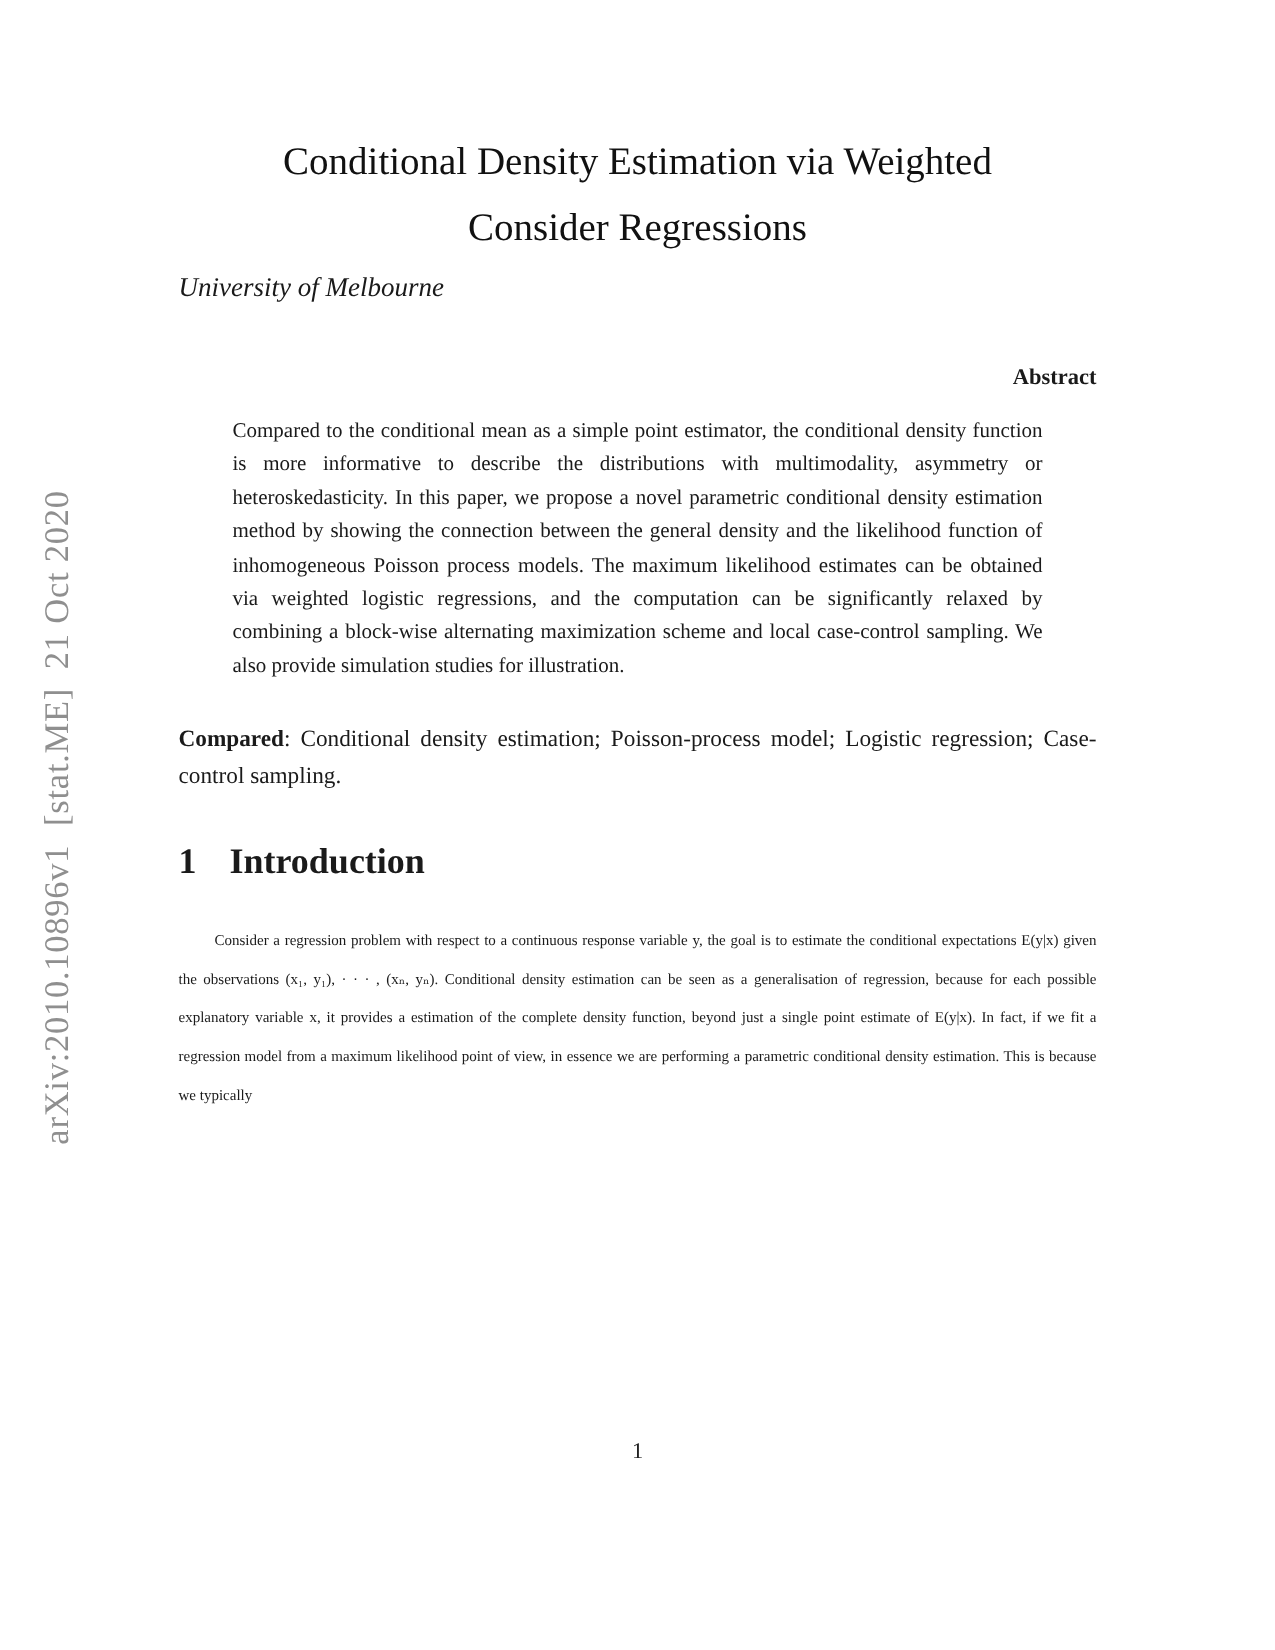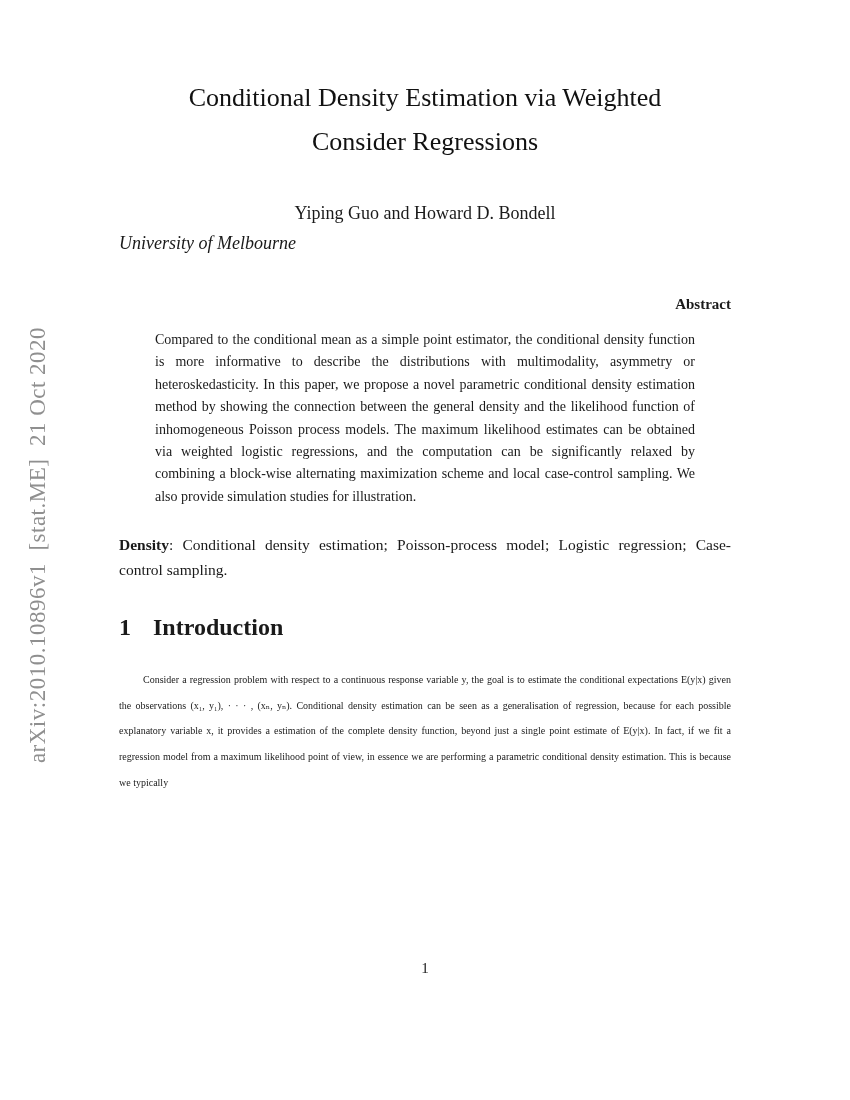--- a/index.html
+++ b/index.html
@@ -25,21 +25,21 @@
       transform-origin: center center;
       white-space: pre;
       color: #8f8f8f;
       font-size: 23px;
       letter-spacing: 0.5px;
       font-family: "Liberation Serif", "DejaVu Serif", serif;
     }
     .content {
       position: relative;
       width: 612px;
-      margin: 4px auto;
+      margin: 14px auto;
       padding-top: 72px;
     }
     .paper-title {
       text-align: center;
       font-size: 26px;
       line-height: 44px;
       font-weight: 400;
       color: #111;
     }
     .authors {
@@ -110,30 +110,29 @@
 
   <div class="watermark">arXiv:2010.10896v1  [stat.ME]  21 Oct 2020</div>
 
   <div class="content">
 
     <div class="paper-title">
       <div>Conditional Density Estimation via Weighted</div>
       <div>Consider Regressions</div>
     </div>
 
-    <div class="authors">Yiping Guo and Howard D. Bondell</div>
 
     <div class="affiliation">University of Melbourne</div>
 
     <div class="abstract-heading">Abstract</div>
 
     <div class="abstract-body">Compared to the conditional mean as a simple point estimator, the conditional density function is more informative to describe the distributions with multimodality, asymmetry or heteroskedasticity. In this paper, we propose a novel parametric conditional density estimation method by showing the connection between the general density and the likelihood function of inhomogeneous Poisson process models. The maximum likelihood estimates can be obtained via weighted logistic regressions, and the computation can be significantly relaxed by combining a block-wise alternating maximization scheme and local case-control sampling. We also provide simulation studies for illustration.</div>
 
     <div class="keywords">
-      <span class="kw-label">Density</span><span>: Conditional density estimation; Poisson-process model; Logistic regression; Case-control sampling.</span>
+      <span class="kw-label">Compared</span><span>: Conditional density estimation; Poisson-process model; Logistic regression; Case-control sampling.</span>
     </div>
 
     <div class="section-heading">
       <span class="sec-num">1</span><span>Introduction</span>
     </div>
 
     <div class="body-paragraph">Consider a regression problem with respect to a continuous response variable y, the goal is to estimate the conditional expectations E(y|x) given the observations (x₁, y₁), · · · , (xₙ, yₙ). Conditional density estimation can be seen as a generalisation of regression, because for each possible explanatory variable x, it provides a estimation of the complete density function, beyond just a single point estimate of E(y|x). In fact, if we fit a regression model from a maximum likelihood point of view, in essence we are performing a parametric conditional density estimation. This is because we typically</div>
 
   </div>
 

